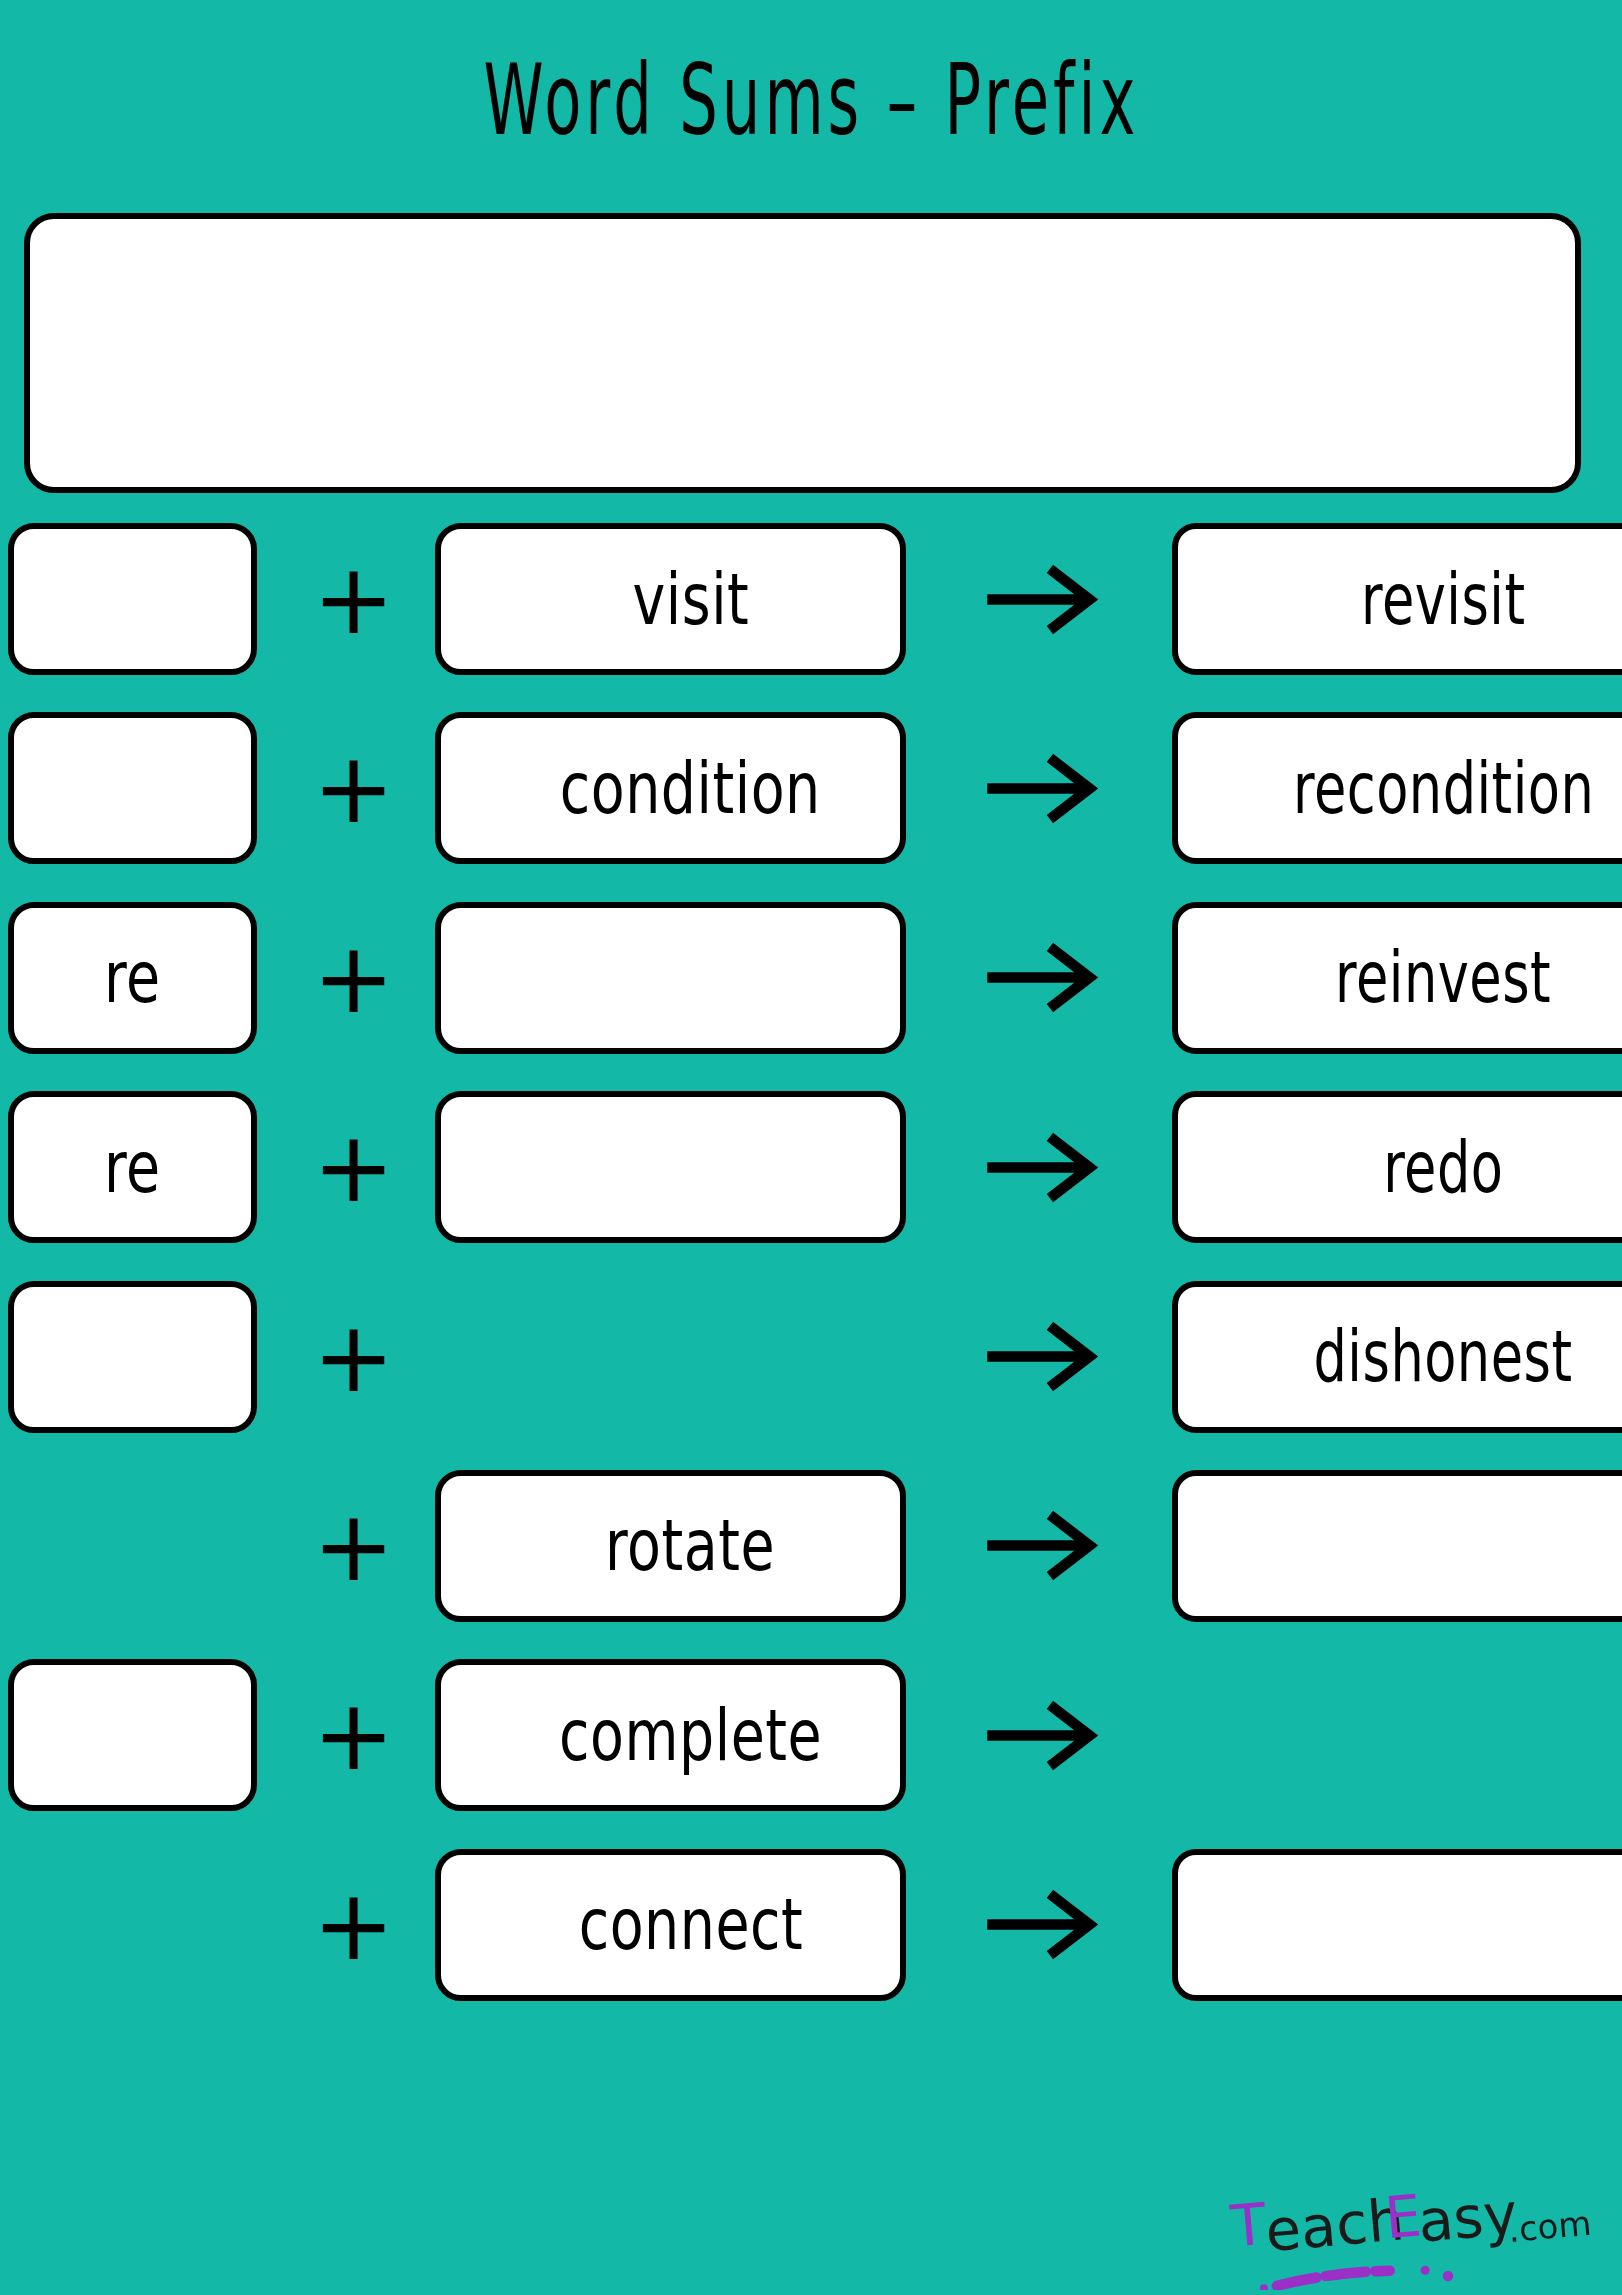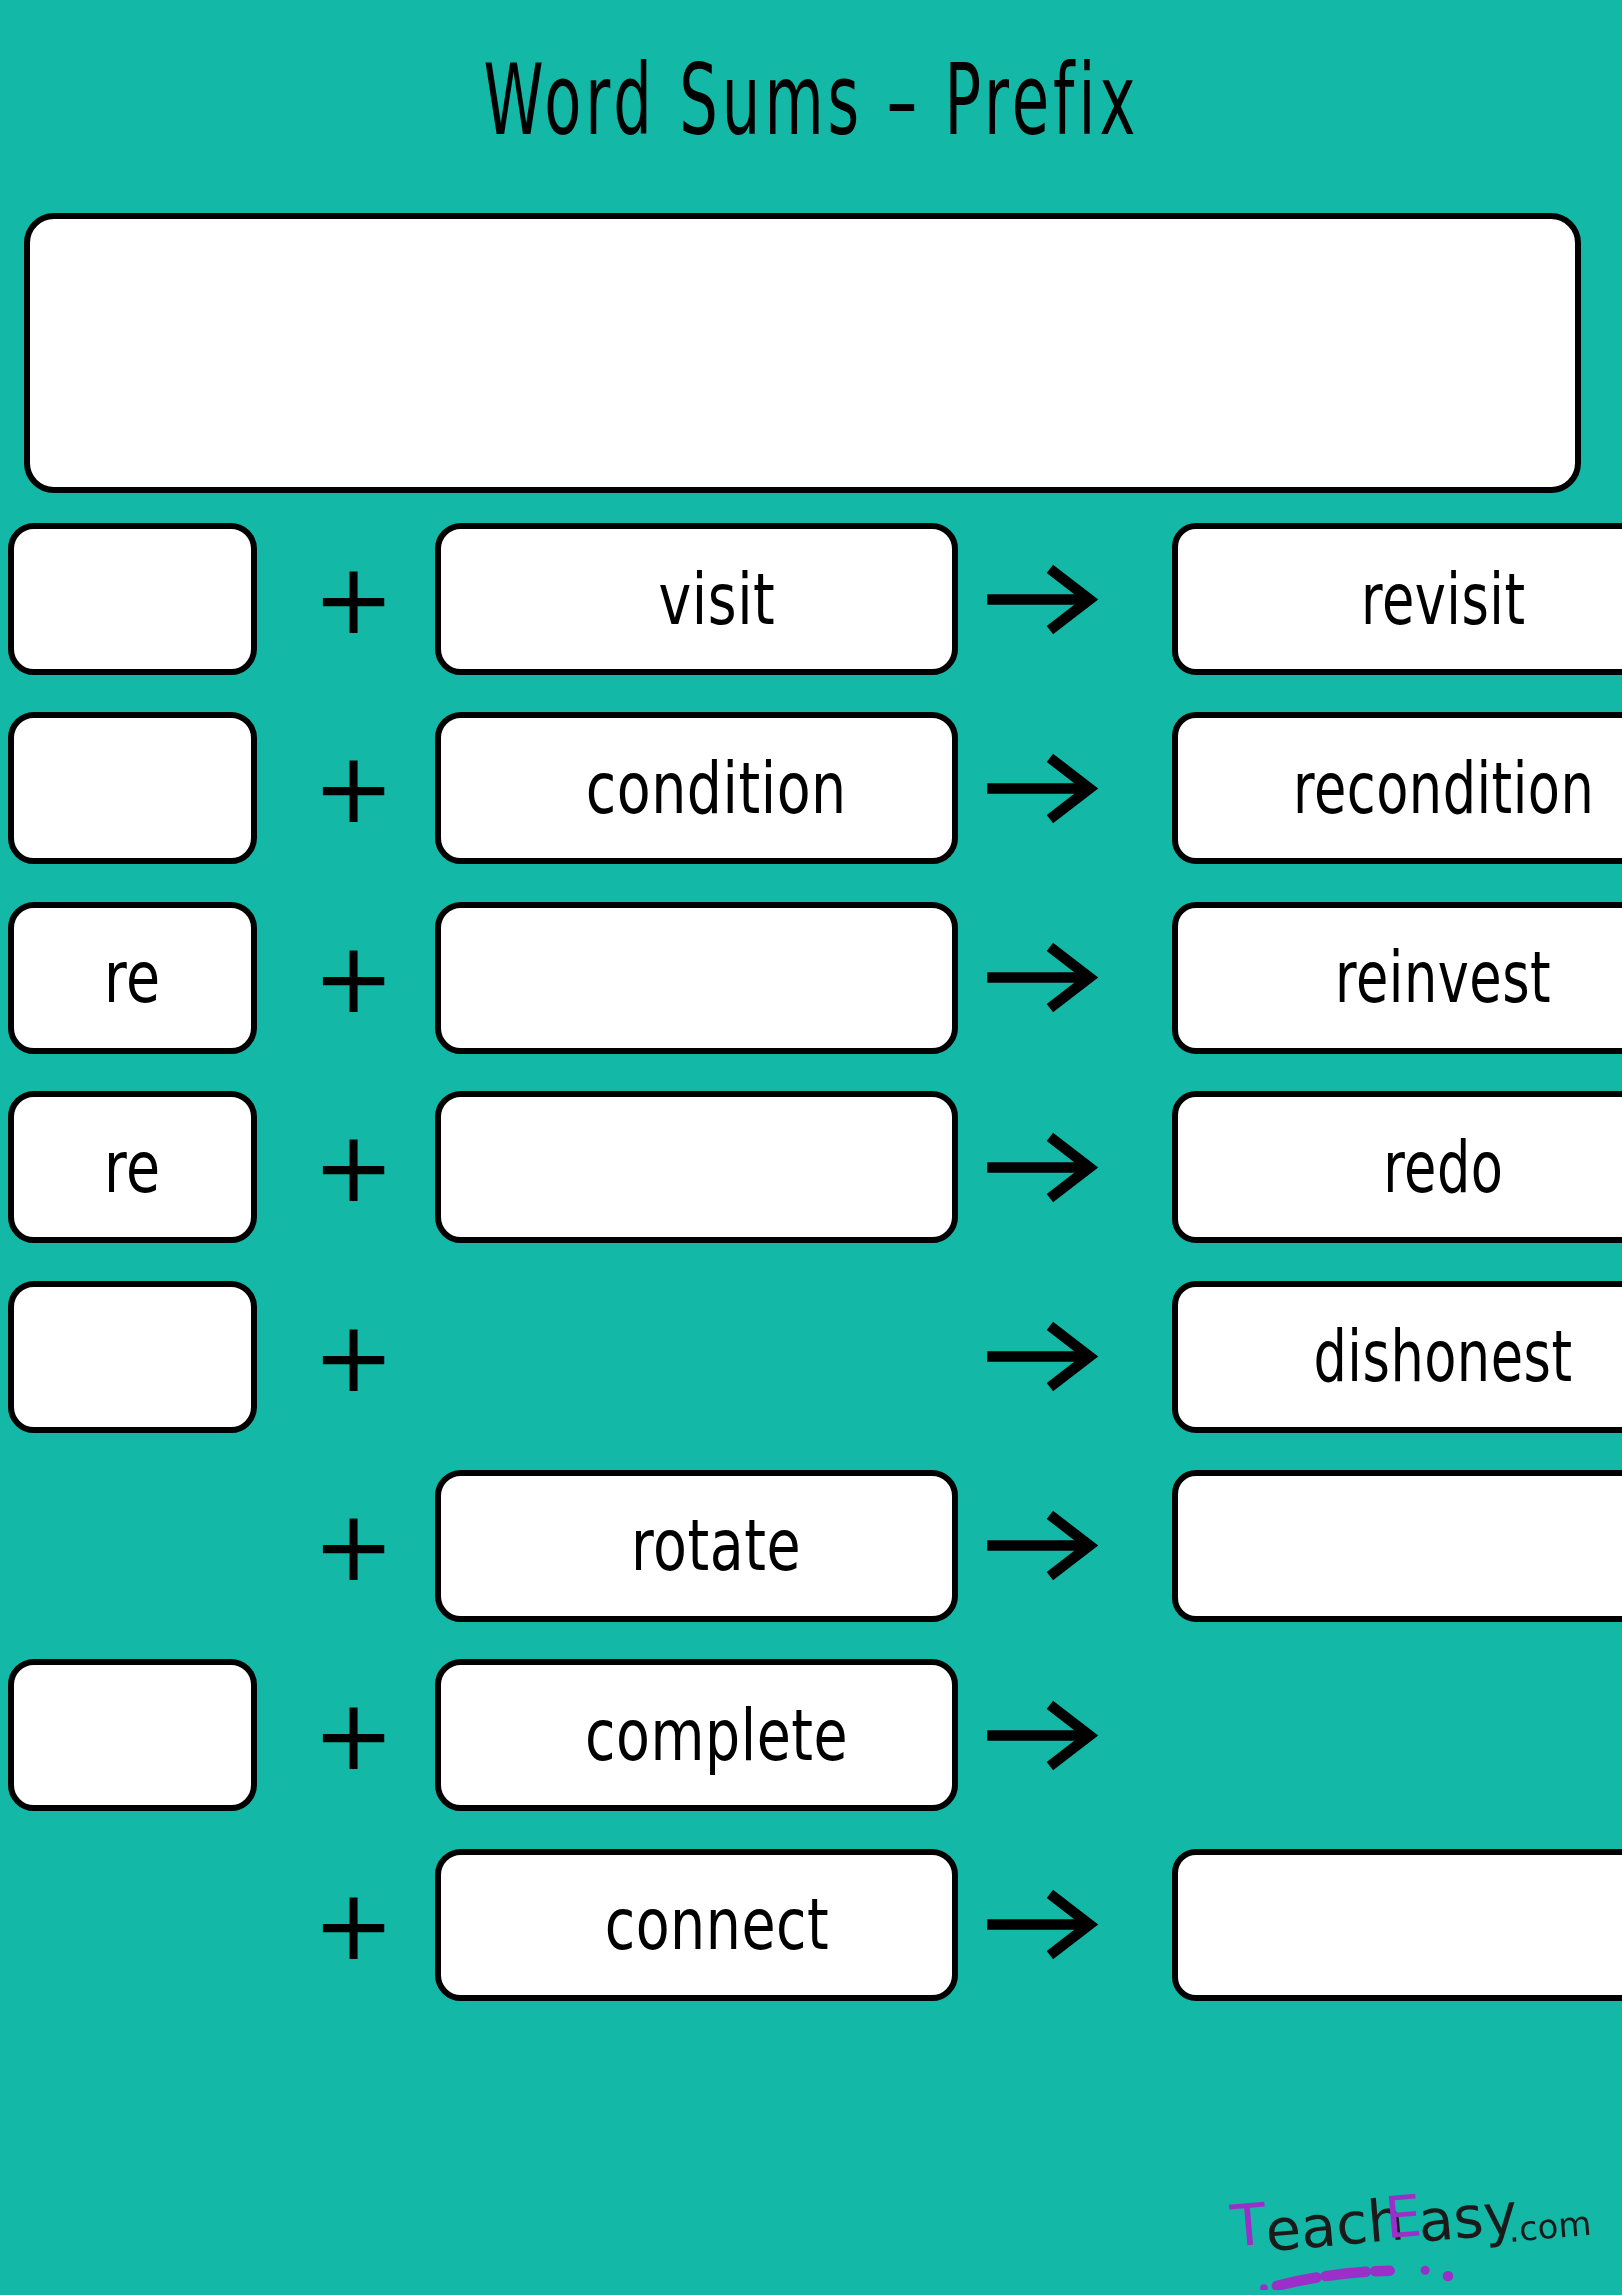--- a/index.html
+++ b/index.html
@@ -77,21 +77,21 @@
     overflow: hidden;
   }
 
   .cell-prefix {
     left: 8px;
     width: 249px;
   }
 
   .cell-base {
     left: 435px;
-    width: 523px;
+    width: 471px;
     padding-left: 40px;
   }
 
   .cell-result {
     left: 1172px;
     width: 543px;
     border-radius: 24px;
   }
 
   .word {

